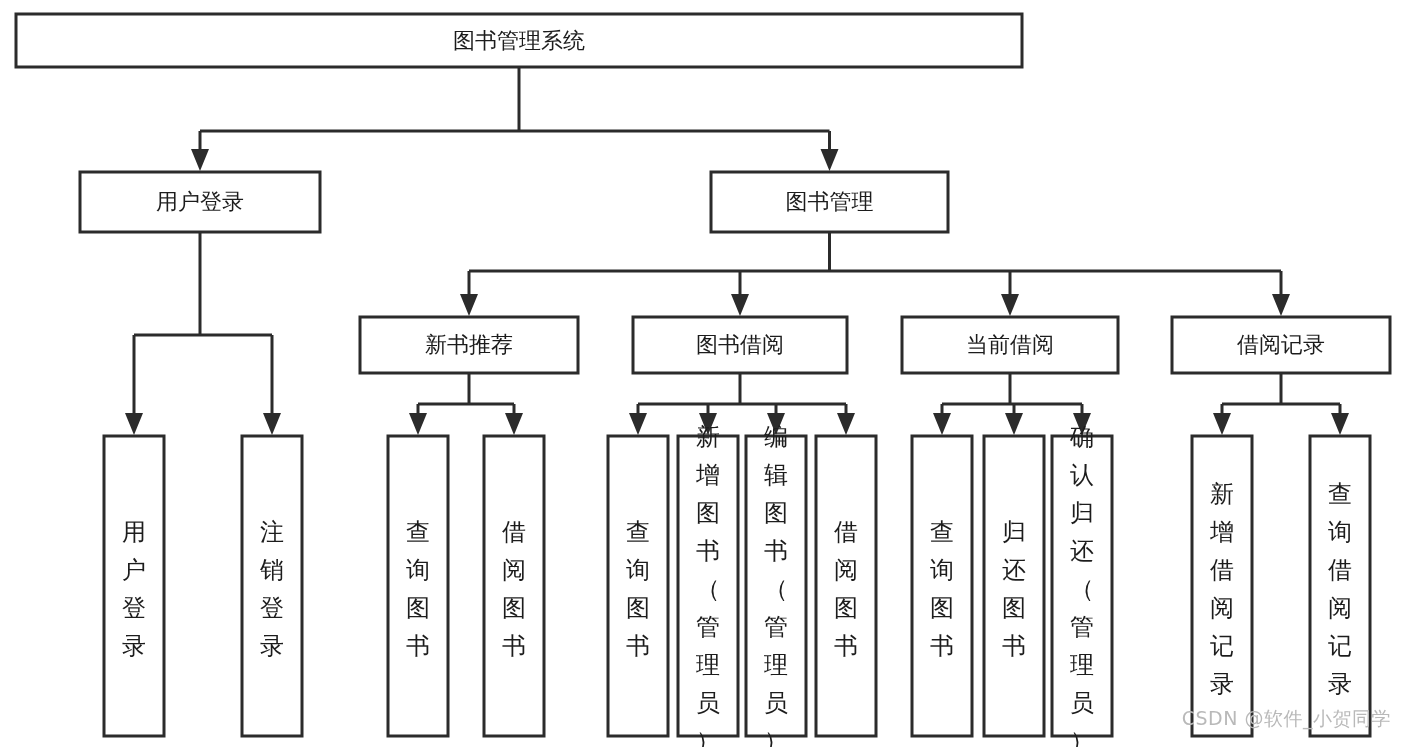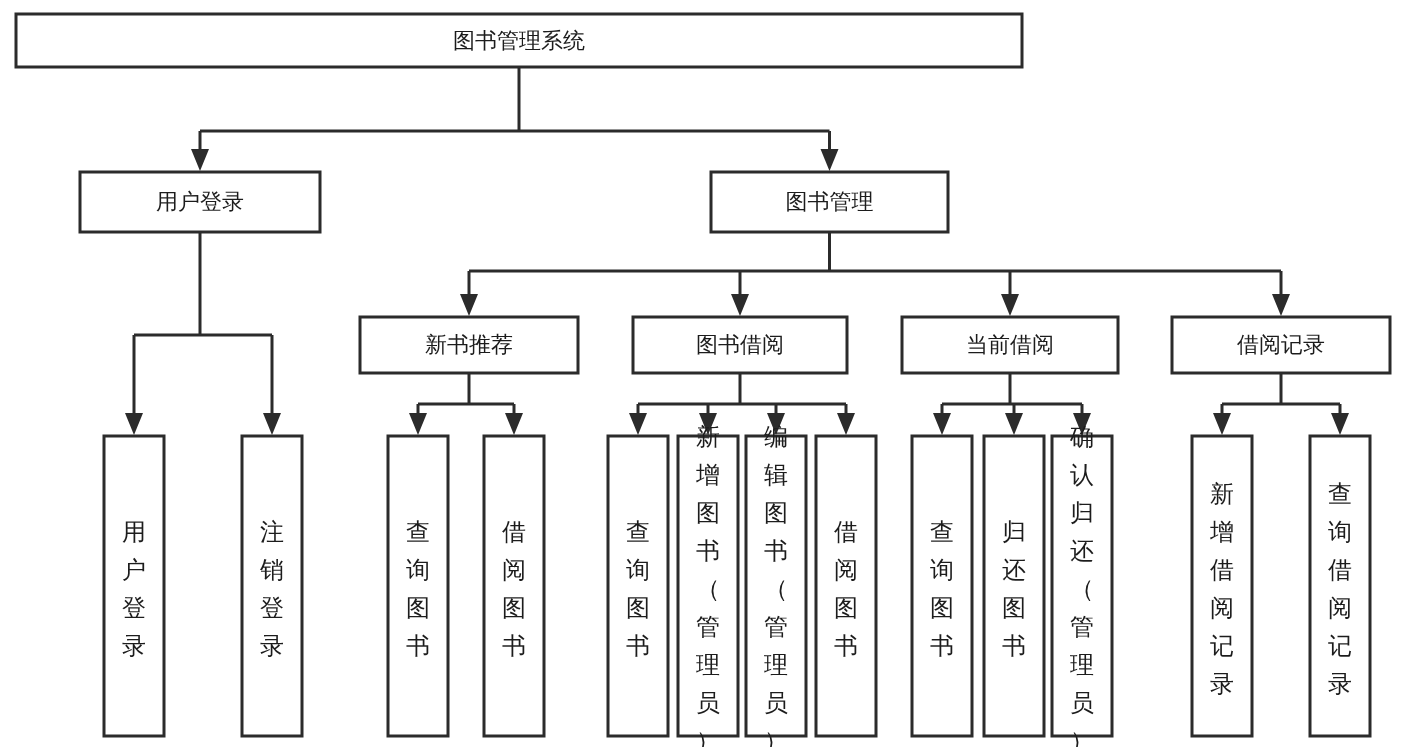--- a/index.html
+++ b/index.html
@@ -200,13 +200,14 @@
         <g>
           <rect x="1192" y="436" width="60" height="300" class="node-rect"></rect>
           <text x="1222" class="leaf-label"><tspan x="1222" y="501.64">新</tspan><tspan x="1222" y="539.64">增</tspan><tspan x="1222" y="577.64">借</tspan><tspan x="1222" y="615.64">阅</tspan><tspan x="1222" y="653.64">记</tspan><tspan x="1222" y="691.64">录</tspan></text>
         </g>
         <g>
           <rect x="1310" y="436" width="60" height="300" class="node-rect"></rect>
           <text x="1340" class="leaf-label"><tspan x="1340" y="501.64">查</tspan><tspan x="1340" y="539.64">询</tspan><tspan x="1340" y="577.64">借</tspan><tspan x="1340" y="615.64">阅</tspan><tspan x="1340" y="653.64">记</tspan><tspan x="1340" y="691.64">录</tspan></text>
         </g>
       </g>
   </svg>
+  <div class="watermark">CSDN @软件_小贺同学</div>
 </div>
 
 </body></html>

